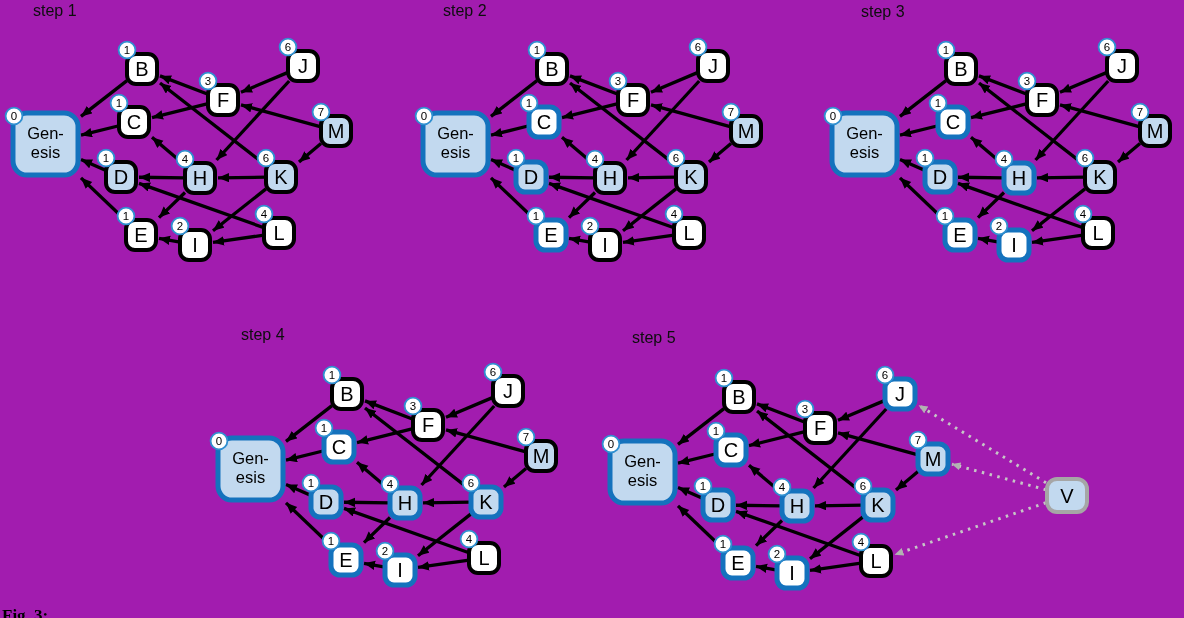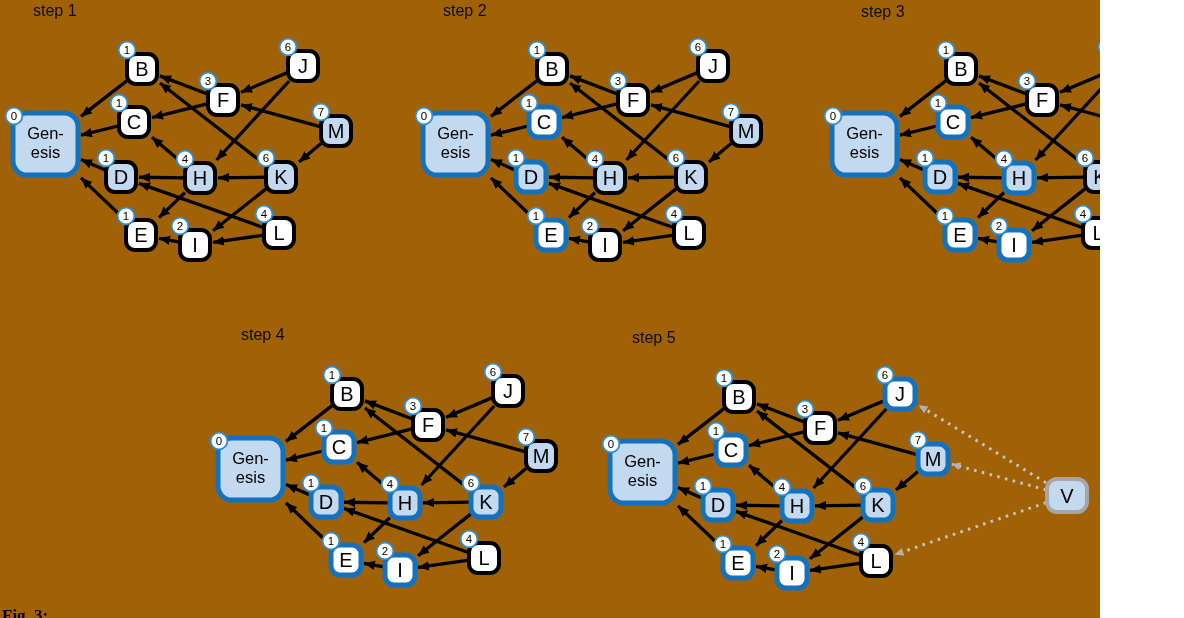--- a/index.html
+++ b/index.html
@@ -1,19 +1,19 @@
 <!DOCTYPE html>
 <html><head>
 <meta charset="utf-8">
 <style>
   html,body{margin:0;padding:0;background:#ffffff;}
   .canvas{
     position:relative;
-    width:1100px;height:618px;
-    background:#a16207;
+    width:1184px;height:618px;
+    background:#a21caf;
     overflow:hidden;
     font-family:"Liberation Sans", sans-serif;
   }
   svg{position:absolute;left:0;top:0;}
   .edge{stroke:#000000;stroke-width:3.3;fill:none;}
   .vedge{stroke:#c6c6c6;stroke-width:3;fill:none;stroke-dasharray:2.5 5.5;}
   .node-rect{fill:#ffffff;stroke:#000000;stroke-width:4;}
   .lf{fill:#c2d9ef;}
   .bb{stroke:#1472bd;stroke-width:5;}
   .vb{stroke:#a6a6a6;stroke-width:4;}

